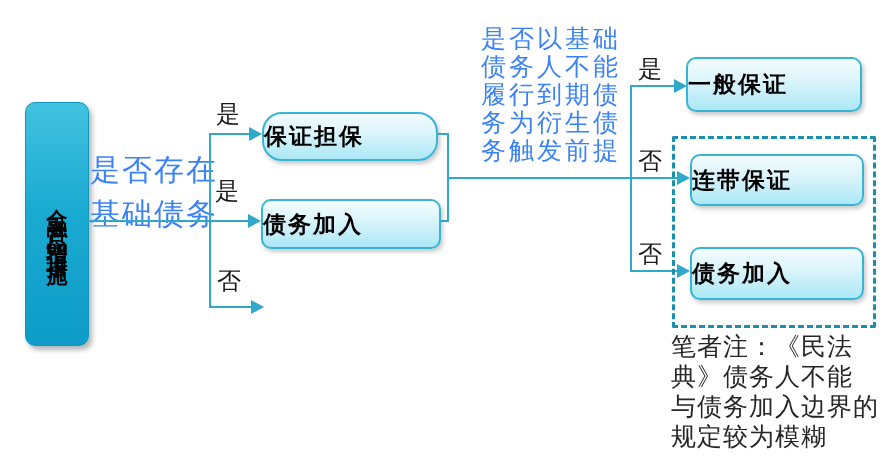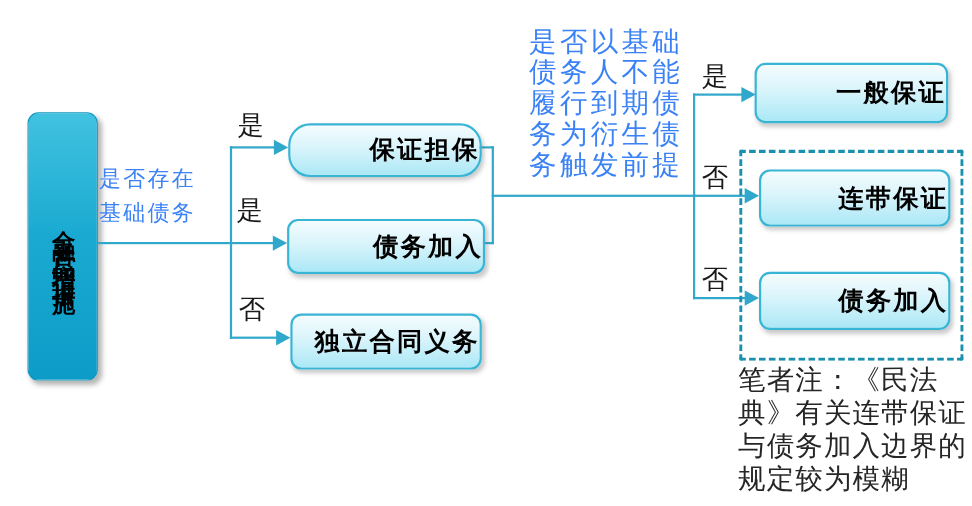--- a/index.html
+++ b/index.html
@@ -18,38 +18,38 @@
   .root-label{
     writing-mode:vertical-rl;text-orientation:upright;
     font-weight:bold;font-size:21px;letter-spacing:8px;color:#000;
   }
   
   .node{
     position:absolute;
     background:linear-gradient(180deg,#f4fcfe 0%,#d9f4fb 45%,#abe8f6 100%);
     border:2px solid #38b4d5;border-radius:10px;
     box-shadow:2px 3px 4px rgba(120,120,120,.4);
-    display:flex;align-items:center;justify-content:flex-end;
+    display:flex;align-items:center;justify-content:flex-start;
   }
   .node-label{font-weight:bold;font-size:23px;letter-spacing:2px;color:#000;}
   
   .dashed-group{
     position:absolute;left:672px;top:136px;width:198px;height:186px;
     border:3px dashed #1b90ae;border-radius:2px;background:transparent;
   }
   
   .line{position:absolute;background:#2fa8cc;}
   .arrow{
     position:absolute;width:0;height:0;
     border-top:7px solid transparent;border-bottom:7px solid transparent;
     border-left:13px solid #2fa8cc;
   }
   
   .q-text{position:absolute;white-space:pre-line;color:#3b82f6;}
-  .q1{left:90px;top:148px;font-size:20px;line-height:31px;letter-spacing:2px;}
+  .q1{left:90px;top:148px;font-size:30px;line-height:44px;letter-spacing:2px;}
   .q2{left:481px;top:24px;font-size:25px;line-height:28px;letter-spacing:3px;}
   .note{
     position:absolute;left:671px;top:331px;width:214px;
     white-space:pre-line;font-size:25px;line-height:30px;letter-spacing:1px;color:#262626;
   }
   .branch-label{position:absolute;font-size:24px;color:#1a1a1a;}
 </style>
 </head>
 <body>
 
@@ -94,33 +94,30 @@
   <div class="branch-label" style="left:638px;top:53px;">是</div>
   <div class="branch-label" style="left:638px;top:145px;">否</div>
   <div class="branch-label" style="left:638px;top:238px;">否</div>
 
   <div class="node" style="left:262px;top:112px;width:172px;height:45px;border-radius:20px;">
     <span class="node-label">保证担保</span>
   </div>
   <div class="node" style="left:261px;top:199px;width:176px;height:46px;">
     <span class="node-label">债务加入</span>
   </div>
-  <div class="node" style="left:264px;top:285px;width:170px;height:47px;">
-    <span class="node-label">独立合同义务</span>
-  </div>
 
   <div class="node" style="left:686px;top:57px;width:172px;height:51px;">
     <span class="node-label">一般保证</span>
   </div>
   <div class="dashed-group"></div>
   <div class="node" style="left:690px;top:154px;width:170px;height:48px;border-radius:10px;">
     <span class="node-label">连带保证</span>
   </div>
   <div class="node" style="left:690px;top:247px;width:170px;height:49px;">
     <span class="node-label">债务加入</span>
   </div>
 
   <div class="note">笔者注：《民法
-典》有关连带保证
+典》债务人不能
 与债务加入边界的
 规定较为模糊</div>
 
 </div>
 
 </body></html>

